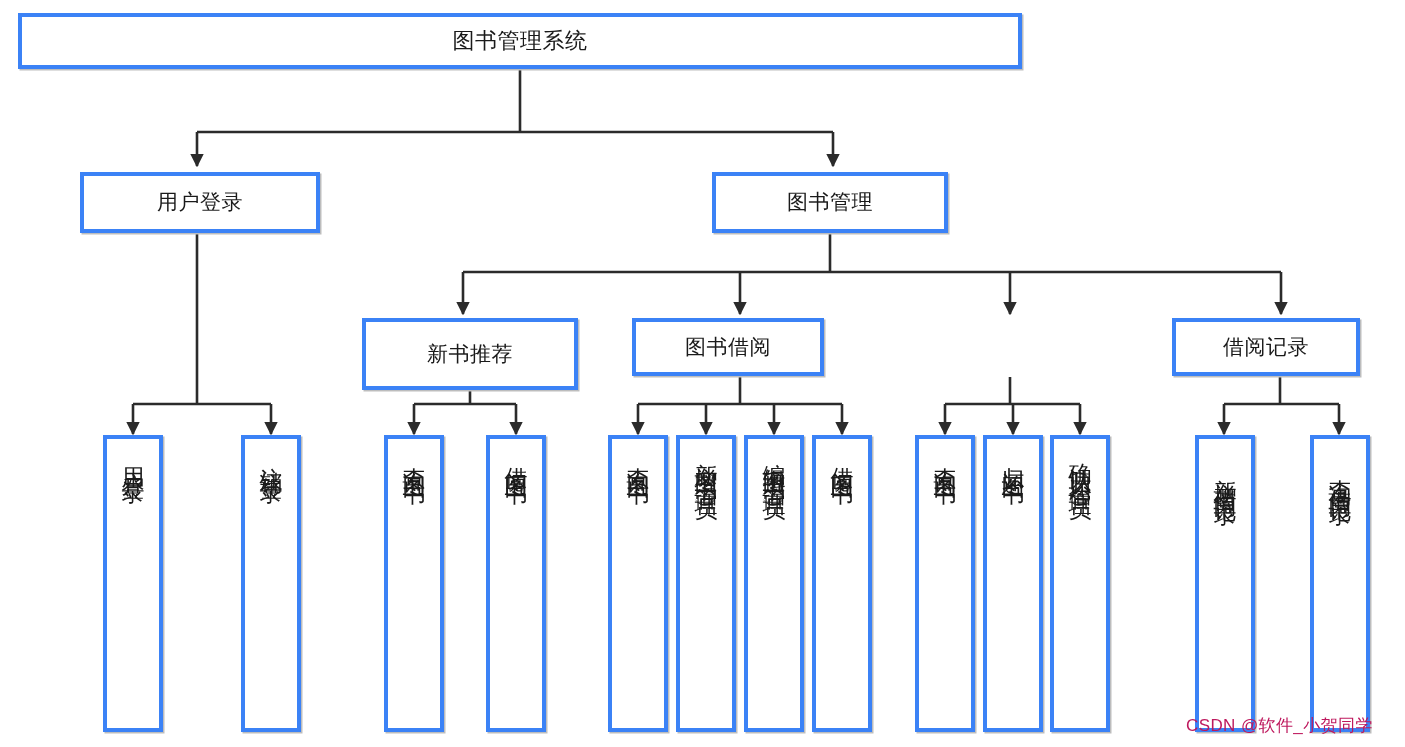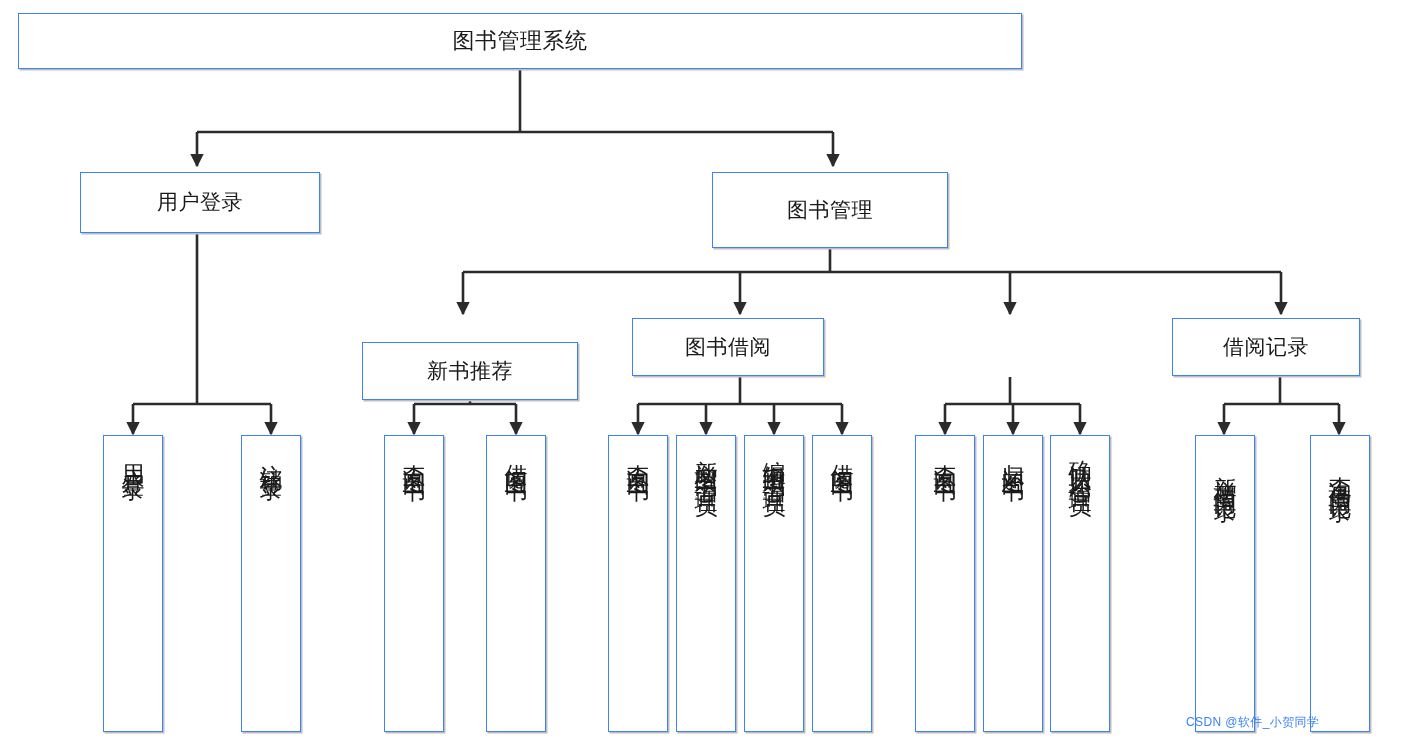--- a/index.html
+++ b/index.html
@@ -25,21 +25,21 @@
     left: 0;
     top: 0;
     width: 1405px;
     height: 747px;
     pointer-events: none;
   }
   .node {
     position: absolute;
     box-sizing: border-box;
     background: #ffffff;
-    border: 1px solid #3b82f6;
+    border: 4px solid #3b82f6;
     display: flex;
     align-items: center;
     justify-content: center;
     box-shadow: 1.5px 1.5px 0 0 #bdbdbd;
   }
   .node .label {
     color: #1a1a1a;
     text-align: center;
     line-height: 1.18;
     white-space: pre;
@@ -58,22 +58,22 @@
     text-orientation: upright;
     font-size: 23px;
     letter-spacing: 5px;
     line-height: 1;
   }
   .node.root .label { font-size: 22px; }
   .watermark {
     position: absolute;
     left: 1186px;
     top: 714px;
-    font-size: 12px;
-    color: #3b82f6;
+    font-size: 17px;
+    color: #be185d;
     letter-spacing: 0.4px;
     white-space: pre;
     user-select: none;
   }
 </style>
 </head>
 <body>
 
 <div id="diagram-root">
 
@@ -128,25 +128,25 @@
   </svg>
 
   <div class="node horizontal root" style="left:18px; top:13px; width:1004px; height:56px;">
     <span class="label">图书管理系统</span>
   </div>
 
   <div class="node horizontal" style="left:80px; top:172px; width:240px; height:61px;">
     <span class="label">用户登录</span>
   </div>
 
-  <div class="node horizontal" style="left:712px; top:172px; width:236px; height:76px;">
+  <div class="node horizontal" style="left:712px; top:172px; width:236px; height:61px;">
     <span class="label">图书管理</span>
   </div>
 
-  <div class="node horizontal" style="left:362px; top:318px; width:216px; height:58px;margin-top:24px;">
+  <div class="node horizontal" style="left:362px; top:318px; width:216px; height:72px;">
     <span class="label">新书推荐</span>
   </div>
 
   <div class="node horizontal" style="left:632px; top:318px; width:192px; height:58px;">
     <span class="label">图书借阅</span>
   </div>
 
 
   <div class="node horizontal" style="left:1172px; top:318px; width:188px; height:58px;">
     <span class="label">借阅记录</span>

